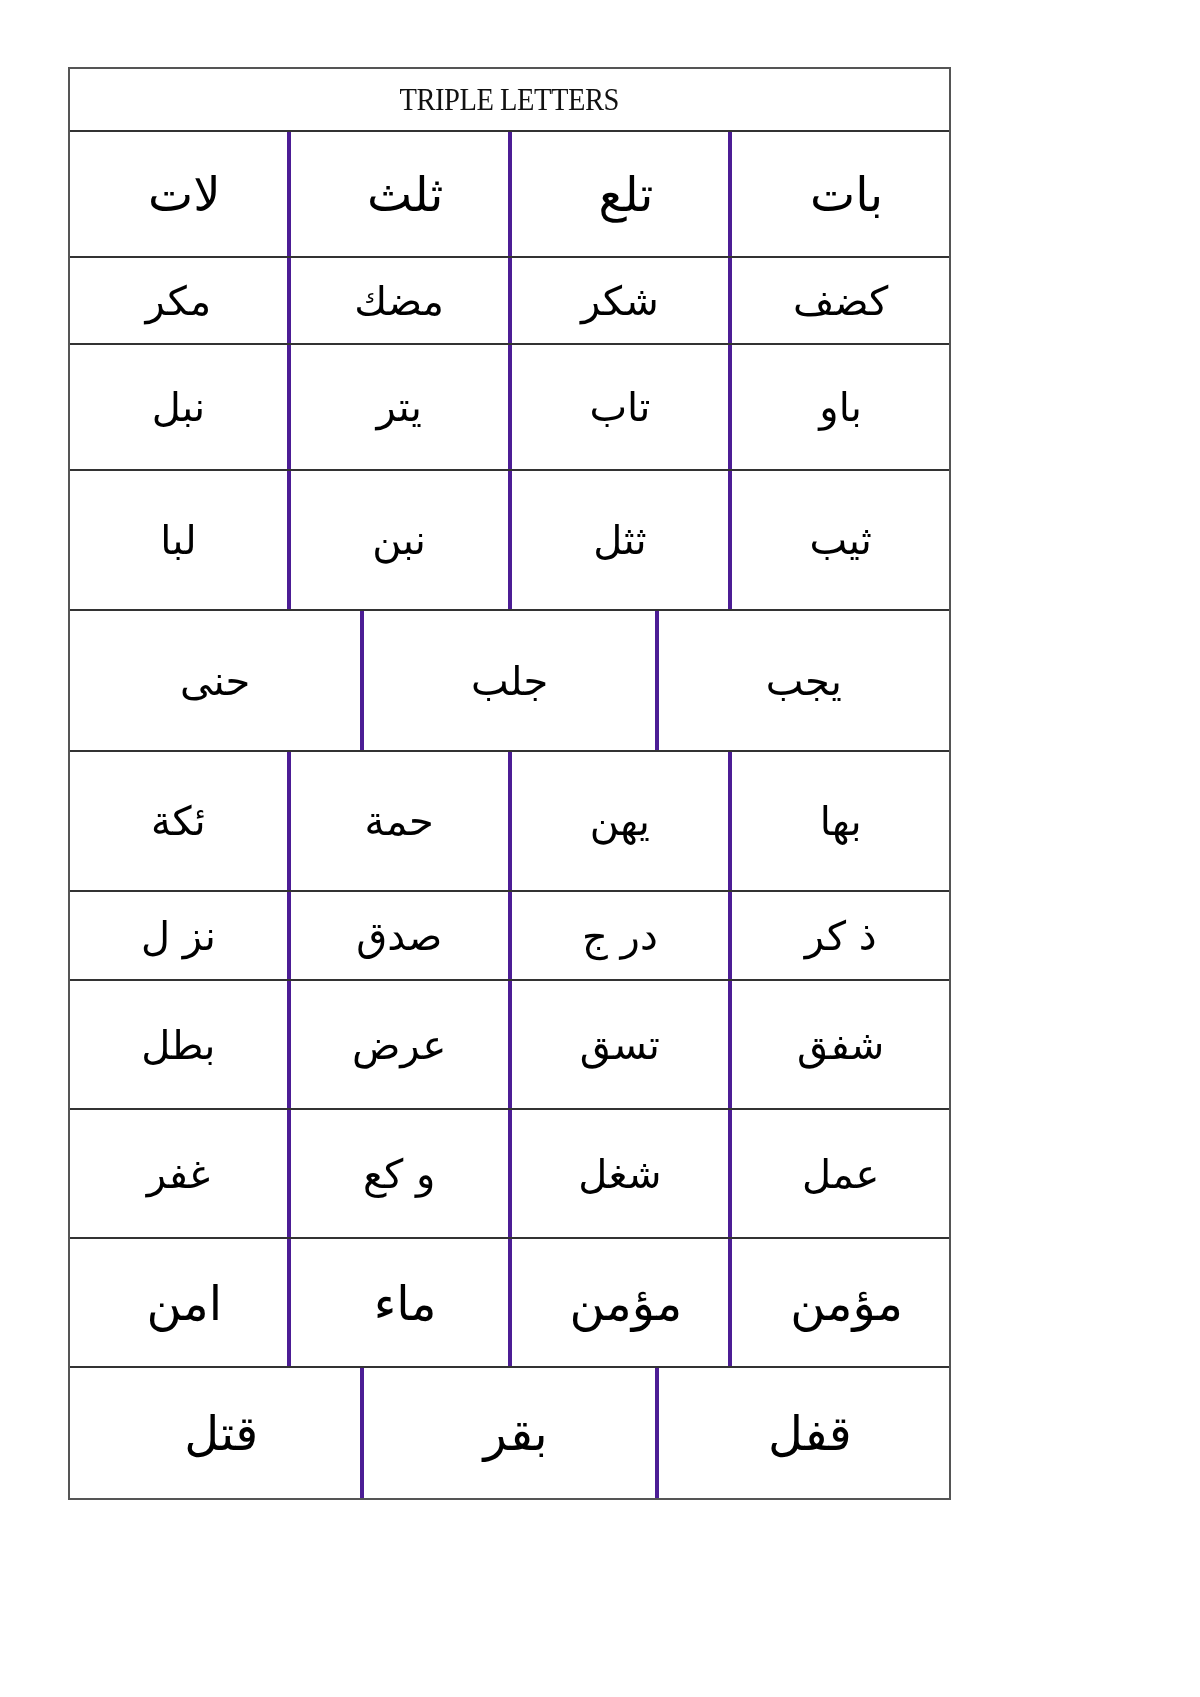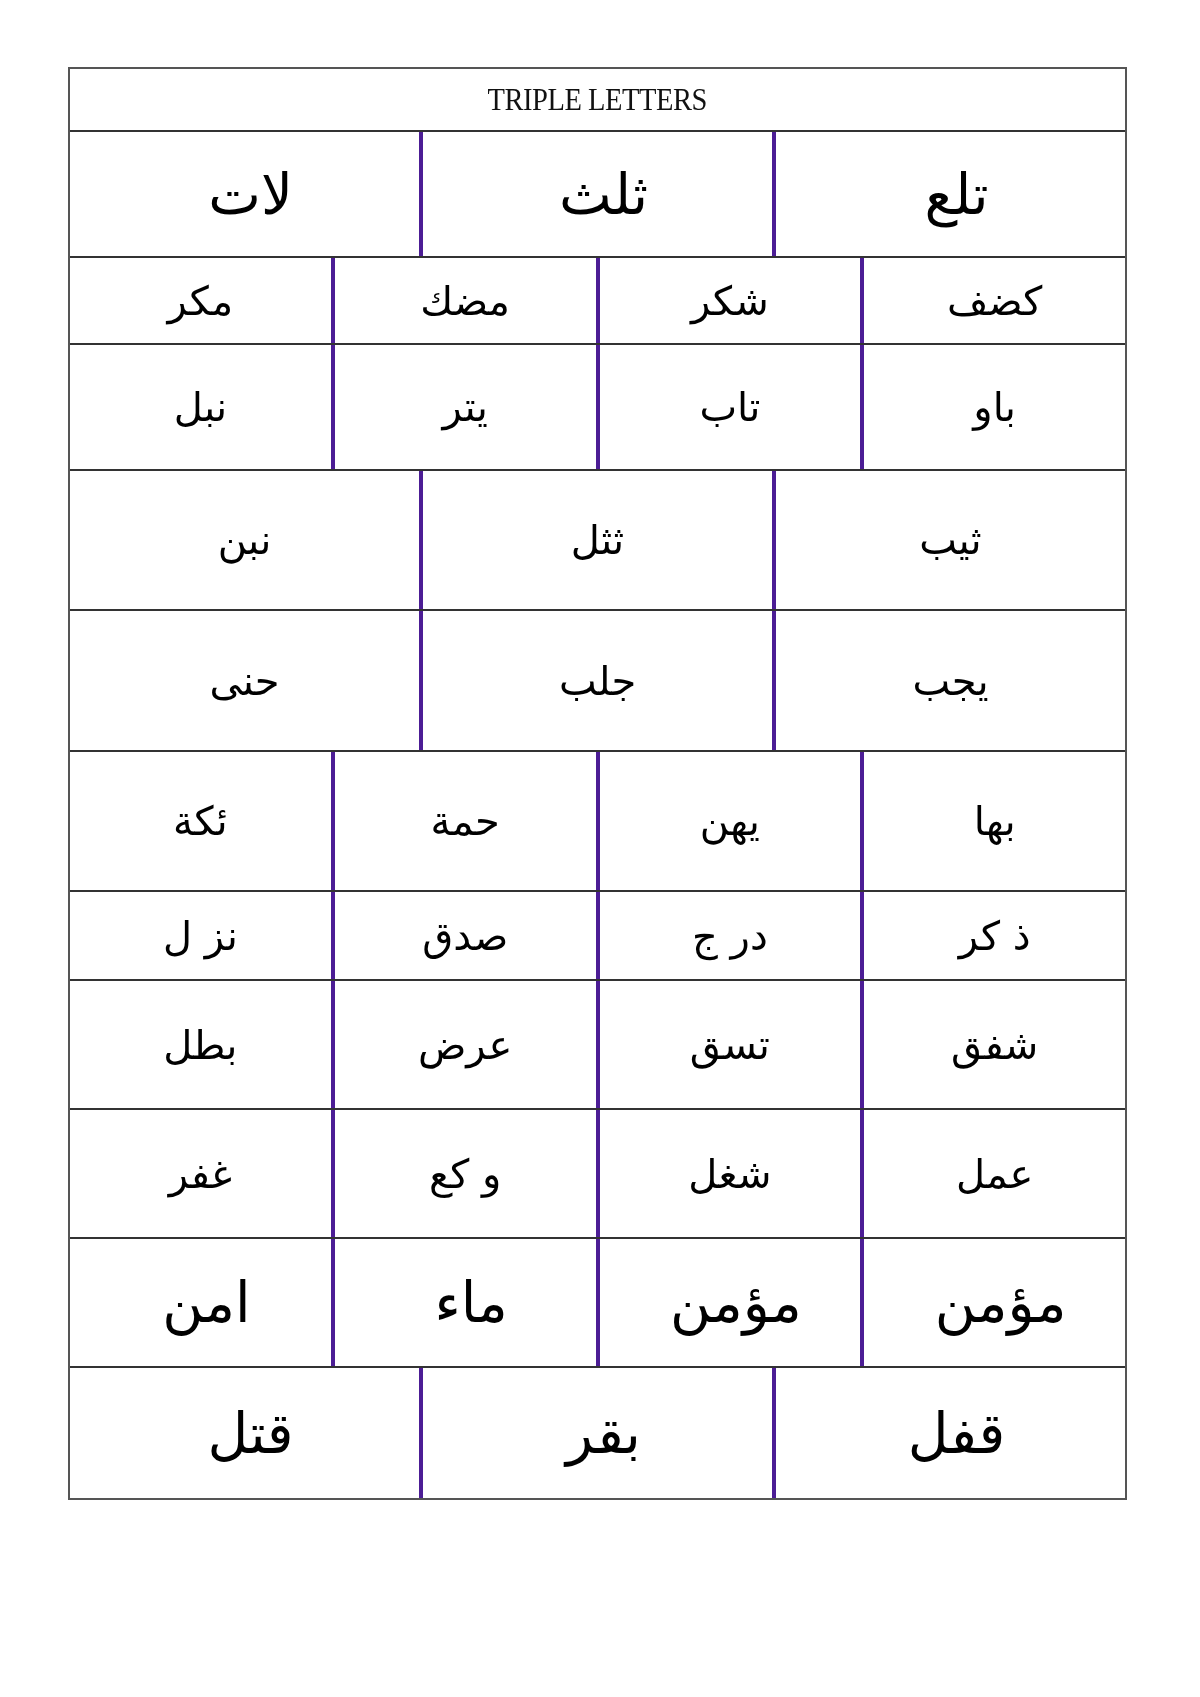--- a/index.html
+++ b/index.html
@@ -1,20 +1,20 @@
 <!DOCTYPE html>
 <html><head>
 <meta charset="utf-8">
 <style>
   html, body { margin: 0; padding: 0; background: #ffffff; }
   body { width: 1200px; height: 1697px; position: relative; overflow: hidden; }
   .sheet {
     position: absolute;
     left: 68px; top: 67px;
-    width: 1059px; height: 1433px;
+    width: 883px; height: 1433px;
     border: 2px solid #555555;
     box-sizing: border-box;
     display: flex; flex-direction: column;
     background: #fff;
   }
   .title-row {
     height: 67px;
     border-bottom: 2px solid #333333;
     display: flex; align-items: center; justify-content: center;
     box-sizing: border-box;
@@ -36,52 +36,54 @@
   .cell {
     flex: 1 1 0;
     display: flex; align-items: center; justify-content: center;
     border-left: 4px solid #4c1d95;
     box-sizing: border-box;
     font-family: "DejaVu Sans", "Liberation Serif", serif;
     color: #000000;
     direction: rtl;
   }
   .row .cell:last-child { border-left: none; }
-  .big .cell { font-size: 56px; padding-left: 12px; }
+  .big .cell { font-size: 48px; padding-left: 12px; }
   .mid .cell { font-size: 40px; }
 </style>
 </head>
 <body>
 
 <div class="sheet">
   <div class="title-row">
     <span class="title">TRIPLE LETTERS</span>
   </div>
   <div id="rows-container">
       <div class="row big" style="height: 126px;">
+        <div class="cell">بات</div>
         <div class="cell">تلع</div>
         <div class="cell">ثلث</div>
         <div class="cell">لات</div>
       </div>
       <div class="row mid" style="height: 87px;">
         <div class="cell">كضف</div>
         <div class="cell">شكر</div>
         <div class="cell">مضك</div>
         <div class="cell">مكر</div>
       </div>
       <div class="row mid" style="height: 126px;">
         <div class="cell">باو</div>
         <div class="cell">تاب</div>
         <div class="cell">يتر</div>
         <div class="cell">نبل</div>
       </div>
       <div class="row mid" style="height: 140px;">
         <div class="cell">ثيب</div>
         <div class="cell">ثثل</div>
         <div class="cell">نبن</div>
+        <div class="cell">لبا</div>
       </div>
       <div class="row mid" style="height: 141px;">
         <div class="cell">يجب</div>
         <div class="cell">جلب</div>
         <div class="cell">حنى</div>
       </div>
       <div class="row mid" style="height: 140px;">
         <div class="cell">بها</div>
         <div class="cell">يهن</div>
         <div class="cell">حمة</div>

